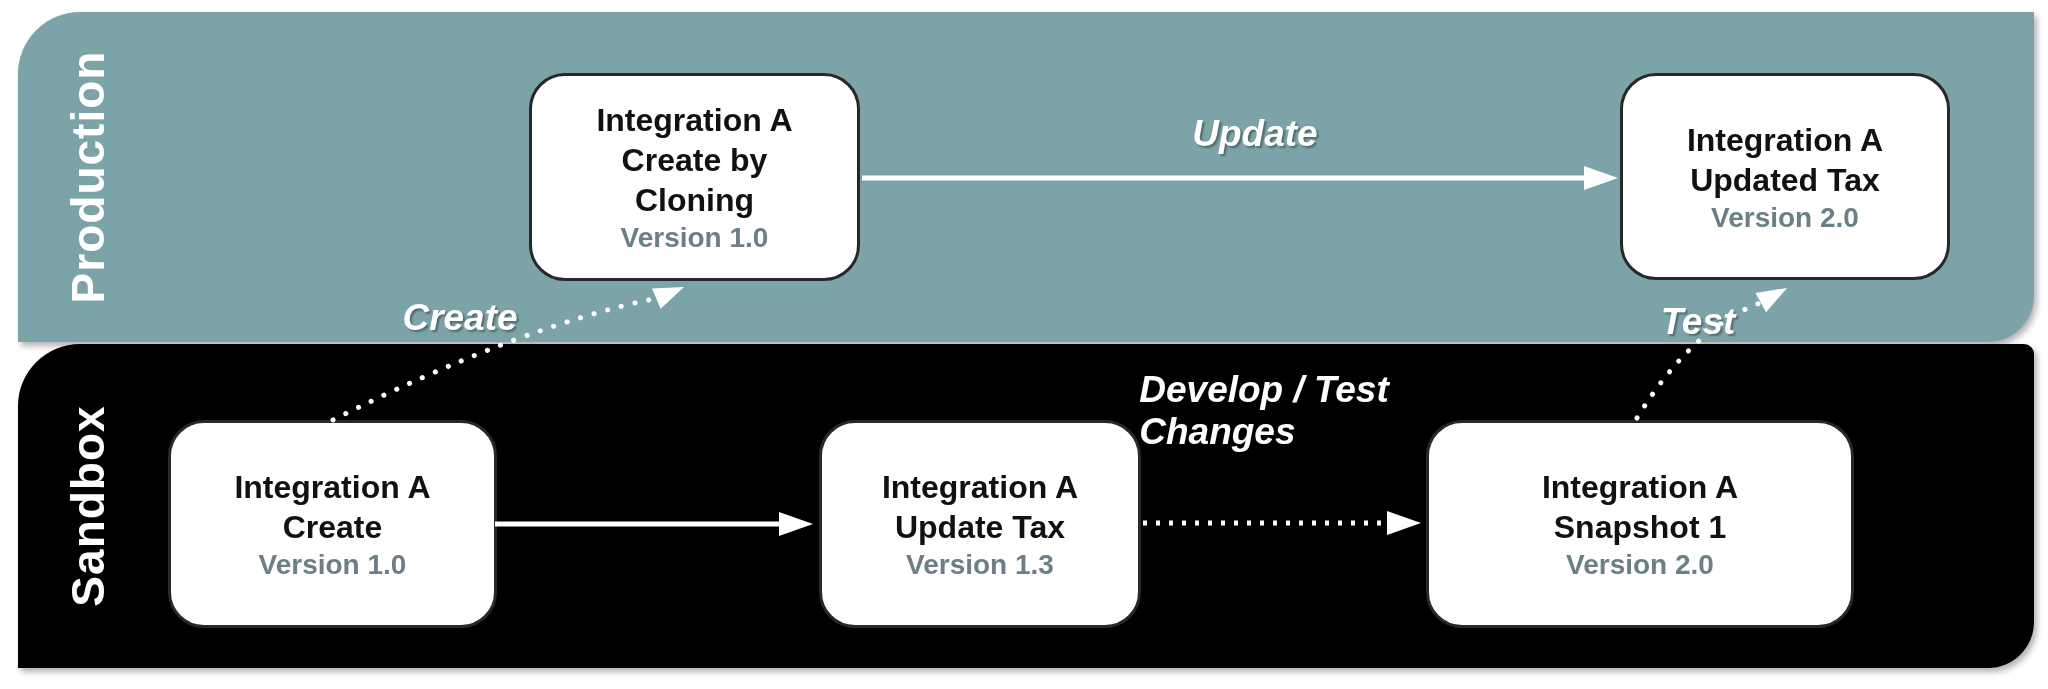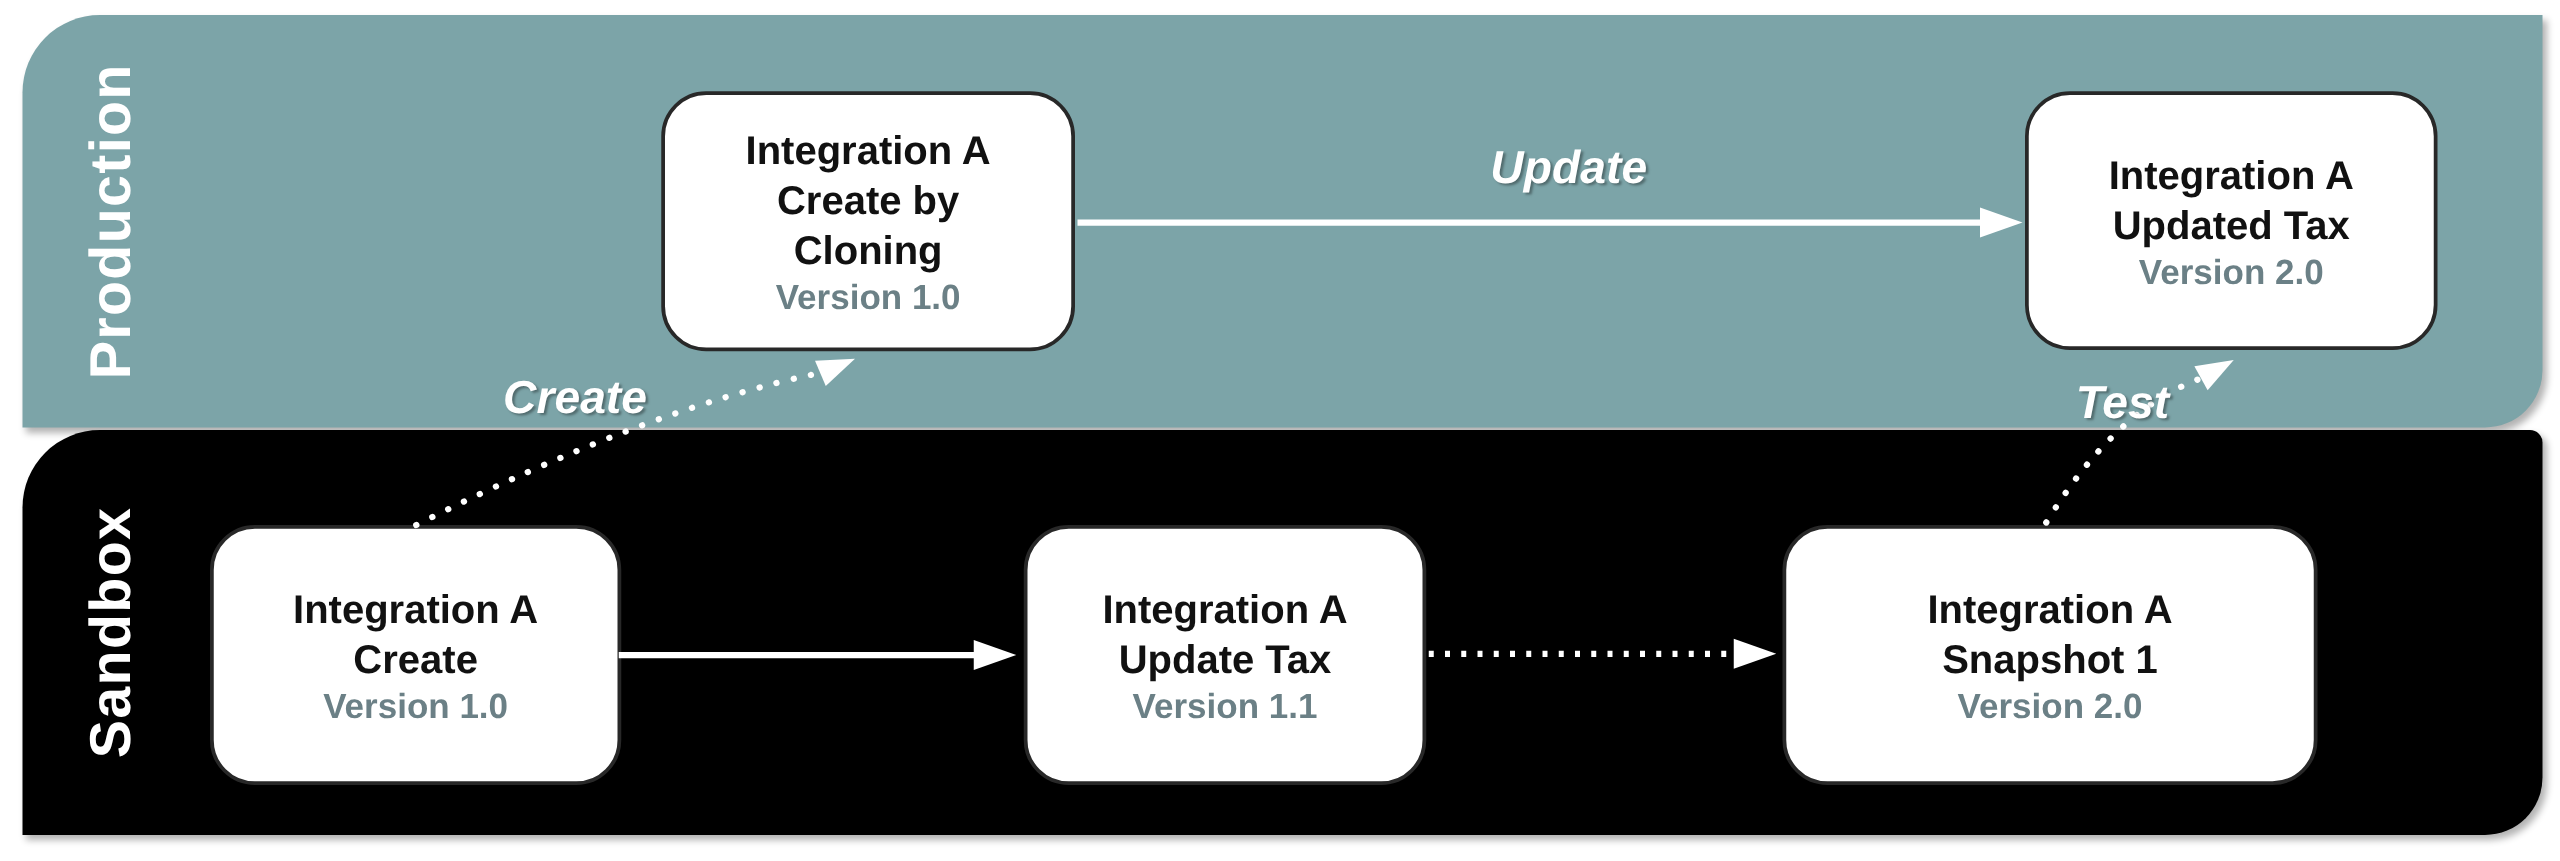--- a/index.html
+++ b/index.html
@@ -136,26 +136,28 @@
 
   <div class="node" style="left:168px; top:420px; width:329px; height:208px;">
     <div class="title">Integration A
 Create</div>
     <div class="version">Version 1.0</div>
   </div>
 
   <div class="node" style="left:819px; top:420px; width:322px; height:208px;">
     <div class="title">Integration A
 Update Tax</div>
-    <div class="version">Version 1.1</div>
+    <div class="version">Version 1.3</div>
   </div>
 
   <div class="node" style="left:1426px; top:420px; width:428px; height:208px;">
     <div class="title">Integration A
 Snapshot 1</div>
     <div class="version">Version 2.0</div>
   </div>
 
   <div class="edge-label" style="left:460px; top:318px;">Create</div>
   <div class="edge-label" style="left:1255px; top:134px;">Update</div>
+  <div class="edge-label" style="left:1264px; top:411px;">Develop / Test
+Changes</div>
   <div class="edge-label" style="left:1698px; top:322px;">Test</div>
 
 </div>
 
 </body></html>

